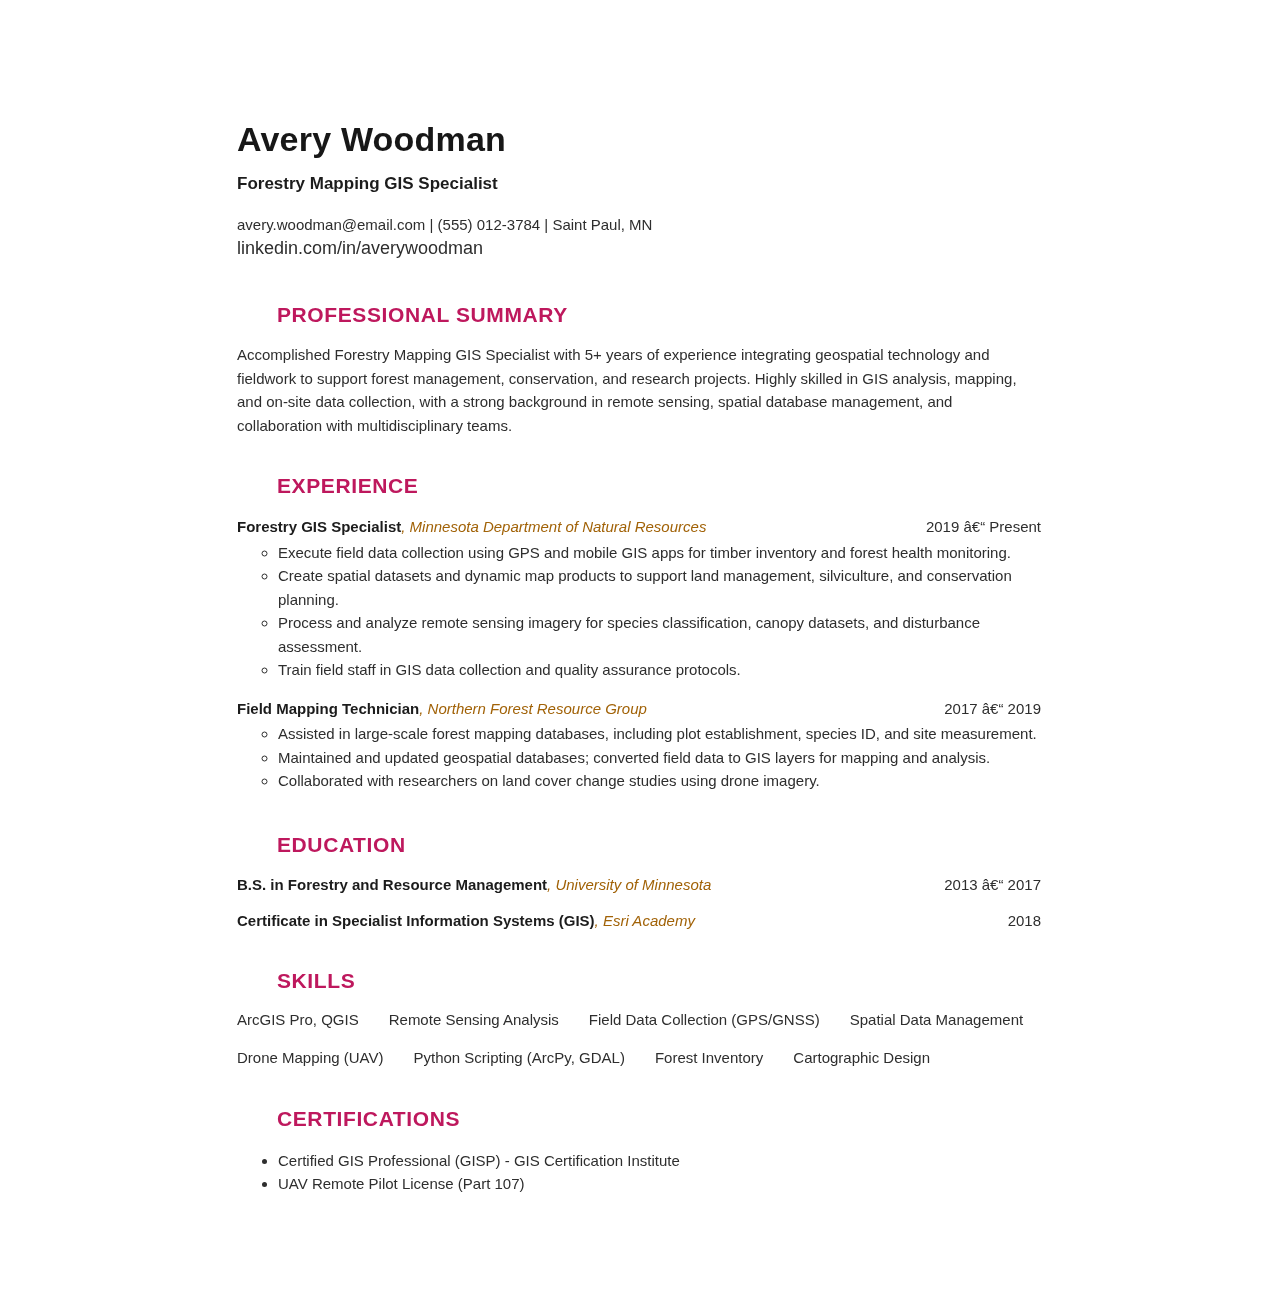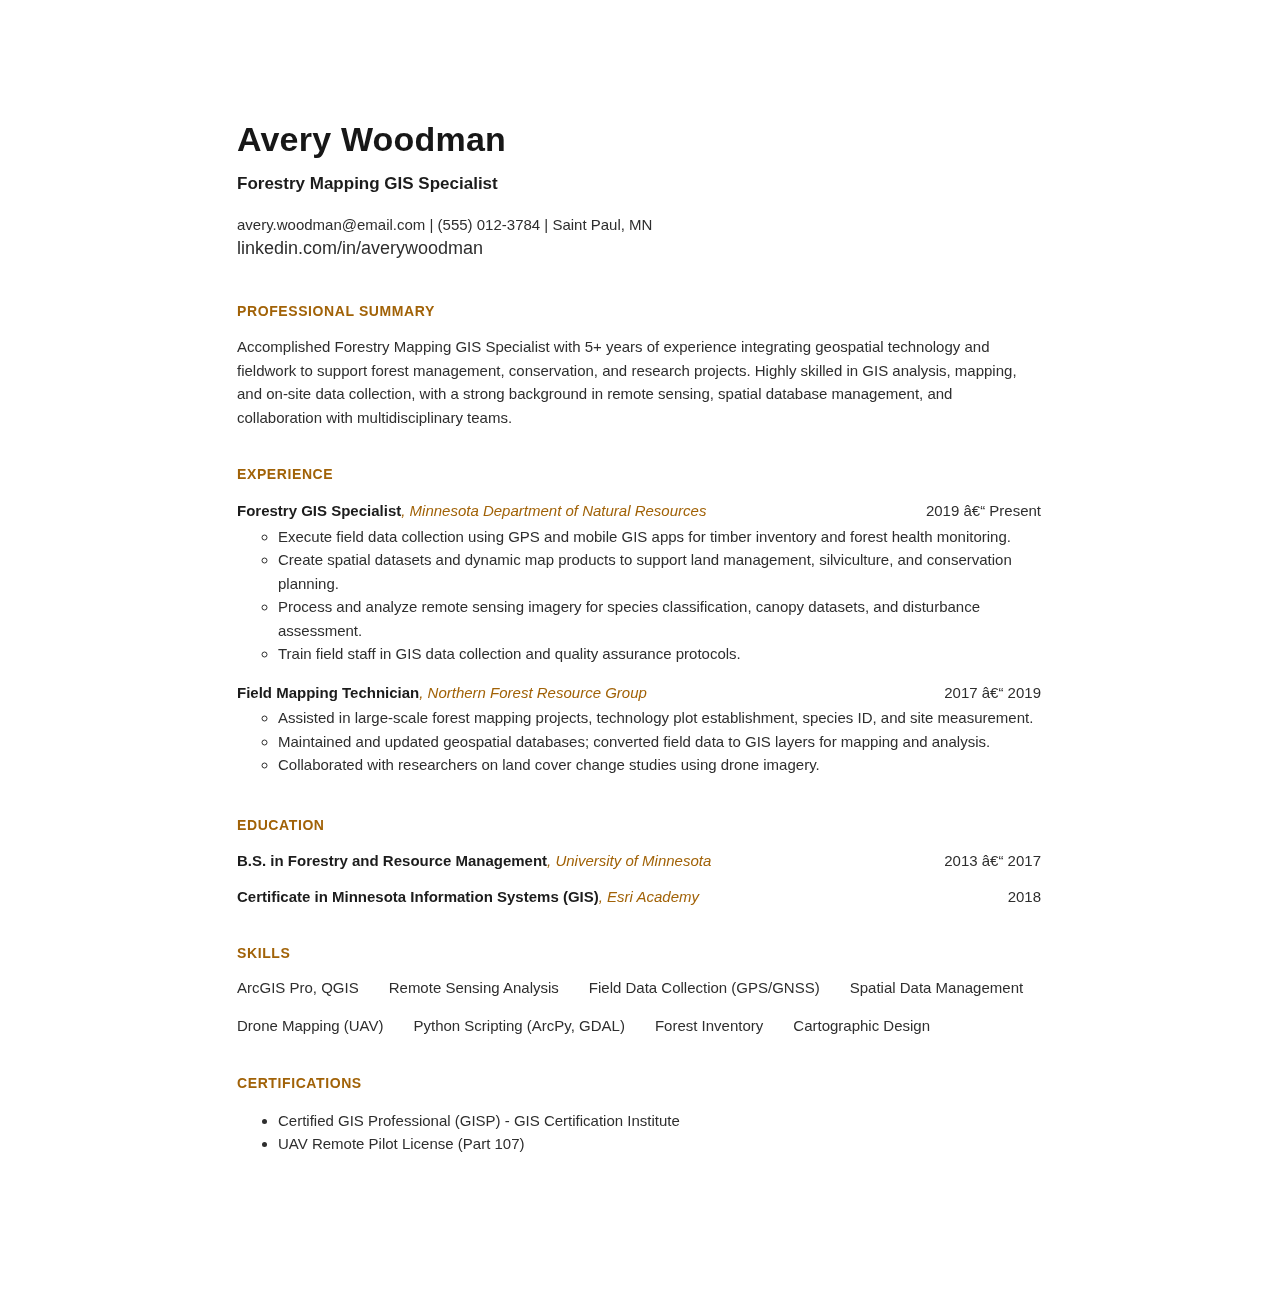--- a/index.html
+++ b/index.html
@@ -36,24 +36,25 @@
     line-height: 23.5px;
     color: #2e2e2e;
   }
   .linkedin-line {
     font-size: 18px;
     line-height: 23.5px;
     color: #2e2e2e;
   }
   .section { margin-top: 0; }
   .section-heading {
-    font-size: 14px;
+    font-size: 21px;
     font-weight: 600;
     letter-spacing: 0.6px;
-    color: #a16207;
+    color: #be185d;
+    margin-left: 40px;
   }
   .heading-summary      { margin-top: 43px; }
   .heading-experience   { margin-top: 37px; }
   .heading-education    { margin-top: 40px; }
   .heading-skills       { margin-top: 36px; }
   .heading-certifications { margin-top: 37px; }
 
   .summary-text {
     margin-top: 16px;
     font-size: 15px;
@@ -148,21 +149,21 @@
     </div>
 
     <div class="job">
       <div class="entry-line">
         <div class="entry-left">
           <span class="entry-title">Field Mapping Technician</span><span class="entry-rest">, Northern Forest Resource Group</span>
         </div>
         <span class="entry-date">2017 â€“ 2019</span>
       </div>
       <ul class="job-bullets">
-        <li>Assisted in large-scale forest mapping projects, technology plot establishment, species ID, and site measurement.</li>
+        <li>Assisted in large-scale forest mapping databases, including plot establishment, species ID, and site measurement.</li>
         <li>Maintained and updated geospatial databases; converted field data to GIS layers for mapping and analysis.</li>
         <li>Collaborated with researchers on land cover change studies using drone imagery.</li>
       </ul>
     </div>
   </div>
 
   <div class="section">
     <div class="section-heading heading-education">EDUCATION</div>
 
     <div class="edu-entry">
@@ -170,21 +171,21 @@
         <div class="entry-left">
           <span class="entry-title">B.S. in Forestry and Resource Management</span><span class="entry-rest">, University of Minnesota</span>
         </div>
         <span class="entry-date">2013 â€“ 2017</span>
       </div>
     </div>
 
     <div class="edu-entry">
       <div class="entry-line">
         <div class="entry-left">
-          <span class="entry-title">Certificate in Minnesota Information Systems (GIS)</span><span class="entry-rest">, Esri Academy</span>
+          <span class="entry-title">Certificate in Specialist Information Systems (GIS)</span><span class="entry-rest">, Esri Academy</span>
         </div>
         <span class="entry-date">2018</span>
       </div>
     </div>
   </div>
 
   <div class="section">
     <div class="section-heading heading-skills">SKILLS</div>
     <div class="skills-row">
       <span class="skill-item">ArcGIS Pro, QGIS</span>

